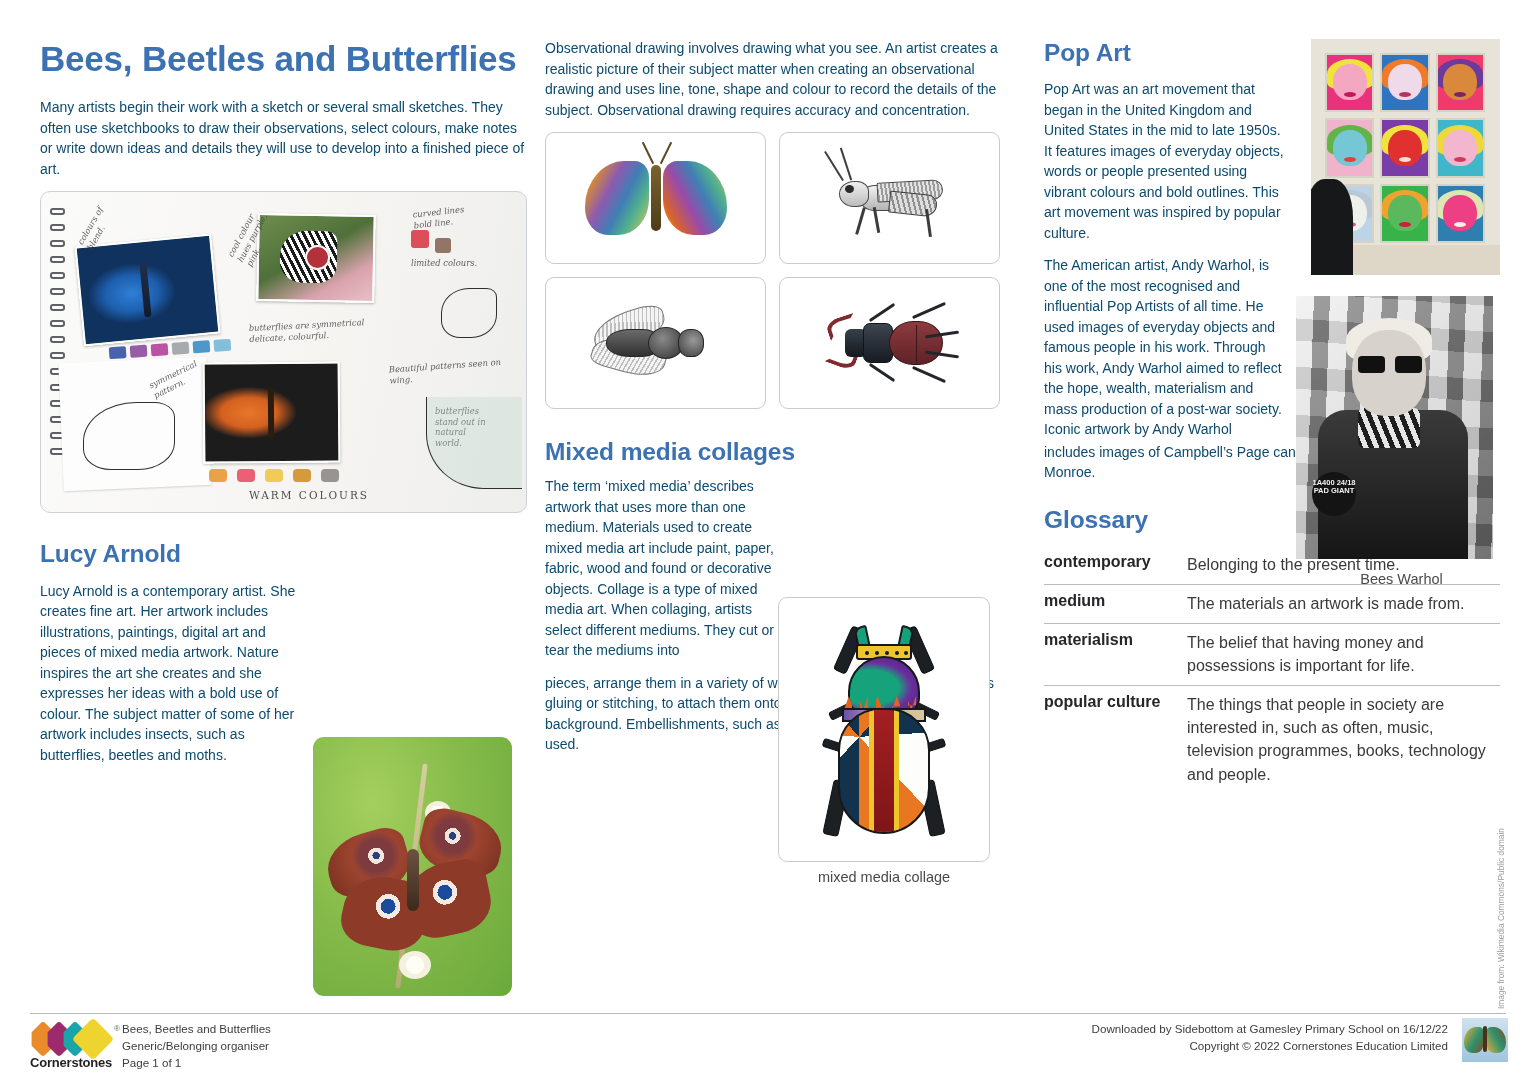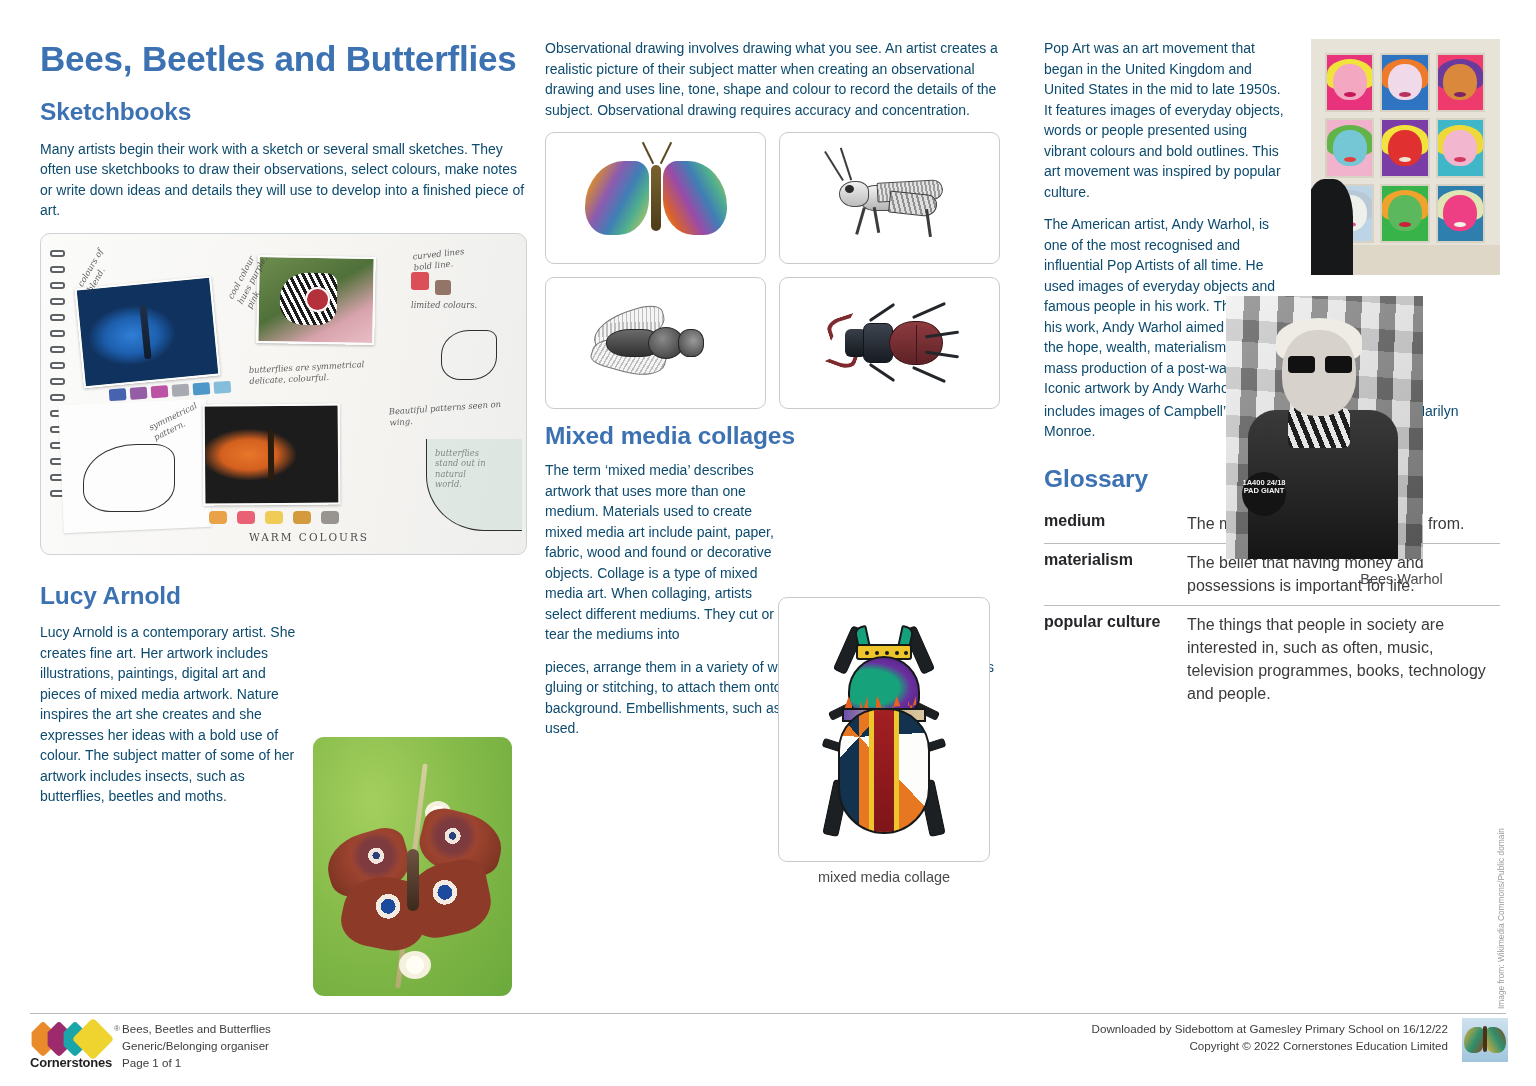--- a/index.html
+++ b/index.html
@@ -236,21 +236,21 @@
     width:34px; height:36px; border-radius:48% 48% 46% 46%; }
   .wg-hair { position:absolute; left:50%; top:8%; margin-left:-23px; width:46px; height:30px;
     border-radius:50% 50% 22% 22%; }
   .wg-lips { position:absolute; left:50%; top:66%; margin-left:-6px; width:12px; height:5px;
     border-radius:50%; }
   .wg-shadow { position:absolute; left:-6px; bottom:0; width:48px; height:96px;
     background:#17181a; border-radius:40% 40% 0 0; }
   .wg-floor { position:absolute; left:0; bottom:0; width:100%; height:30px; background:#ded7c8; }
 
   .warhol-photo {
-    position:absolute; left:1226px; top:296px; width:197px; height:263px;
+    position:absolute; left:1296px; top:296px; width:197px; height:263px;
     background:linear-gradient(135deg,#d9d9d9,#9d9d9d,#616161);
     overflow:hidden;
   }
   .wp-bg { position:absolute; inset:0;
     background:
       repeating-linear-gradient(92deg, rgba(255,255,255,.55) 0 18px, rgba(90,90,90,.5) 18px 34px),
       repeating-linear-gradient(4deg, rgba(255,255,255,.28) 0 26px, rgba(40,40,40,.32) 26px 48px);
   }
   .wp-head { position:absolute; left:56px; top:34px; width:74px; height:86px;
     border-radius:46% 46% 44% 44%; background:#d7d2cb; }
@@ -301,21 +301,20 @@
   }
 </style>
 </head>
 <body>
 
 <div class="page">
 
   <div class="col" id="col-left">
     <h1 class="doc-title">Bees, Beetles and Butterflies</h1>
 
-    <h2 class="sec">Sketchbooks</h2>
     <p class="body">Many artists begin their work with a sketch or several small sketches. They often use sketchbooks to draw their observations, select colours, make notes or write down ideas and details they will use to develop into a finished piece of art.</p>
 
     <div class="sketchbook">
       <div class="spiral">
         <i></i>
           <i></i>
           <i></i>
           <i></i>
           <i></i>
           <i></i>
@@ -438,21 +437,21 @@
           <div class="sb-leg" style="left:52px; top:14px; width:30px; transform:rotate(-34deg);"></div>
           <div class="sb-leg" style="left:52px; top:74px; width:30px; transform:rotate(34deg);"></div>
           <div class="sb-leg" style="left:96px; top:12px; width:36px; transform:rotate(-24deg);"></div>
           <div class="sb-leg" style="left:96px; top:76px; width:36px; transform:rotate(24deg);"></div>
           <div class="sb-leg" style="left:110px; top:36px; width:34px; transform:rotate(-8deg);"></div>
           <div class="sb-leg" style="left:110px; top:56px; width:34px; transform:rotate(8deg);"></div>
         </div>
       </div>
     </div>
 
-    <h2 class="sec tight" style="margin-top:12px;">Mixed media collages</h2>
+    <h2 class="sec tight" style="margin-top:28px;">Mixed media collages</h2>
     <p class="body" style="width:232px;">The term ‘mixed media’ describes artwork that uses more than one medium. Materials used to create mixed media art include paint, paper, fabric, wood and found or decorative objects. Collage is a type of mixed media art. When collaging, artists select different mediums. They cut or tear the mediums into</p>
     <p class="body" style="width:455px; margin-top:2px;">pieces, arrange them in a variety of ways and choose a method, such as gluing or stitching, to attach them onto a supporting surface or background. Embellishments, such as sequins and buttons, can also be used.</p>
   </div>
 
   <div class="mm-wrap">
     <div class="imgcard mm-card">
       <div class="mmbug">
         <div class="mm-leg" style="left:6px;  top:92px;  width:38px; height:9px; transform:rotate(-26deg); border-radius:3px;"></div>
         <div class="mm-leg" style="right:6px; top:92px;  width:38px; height:9px; transform:rotate(26deg);  border-radius:3px;"></div>
         <div class="mm-leg" style="left:0px;  top:132px; width:42px; height:9px; transform:rotate(18deg);  border-radius:3px;"></div>
@@ -476,28 +475,33 @@
         <div class="mm-band"></div>
         <div class="mm-elytra">
           <div class="mm-stripe"></div>
         </div>
       </div>
     </div>
     <div class="caption">mixed media collage</div>
   </div>
 
   <div class="col" id="col-right">
+    <h2 class="sec">Pop Art</h2>
     <p class="body" style="width:242px;">Pop Art was an art movement that began in the United Kingdom and United States in the mid to late 1950s. It features images of everyday objects, words or people presented using vibrant colours and bold outlines. This art movement was inspired by popular culture.</p>
     <p class="body" style="width:242px;">The American artist, Andy Warhol, is one of the most recognised and influential Pop Artists of all time. He used images of everyday objects and famous people in his work. Through his work, Andy Warhol aimed to reflect the hope, wealth, materialism and mass production of a post-war society. Iconic artwork by Andy Warhol</p>
     <p class="body" style="width:440px; margin-top:-10px;">includes images of Campbell’s Page cans and the film star, Marilyn Monroe.</p>
 
     <h2 class="sec" style="margin-top:22px;">Glossary</h2>
 
     <table class="gl-table">
       <tbody>
+          <tr>
+        <td class="gl-term">contemporary</td>
+        <td class="gl-def">Belonging to the present time.</td>
+      </tr>
       <tr>
         <td class="gl-term">medium</td>
         <td class="gl-def">The materials an artwork is made from.</td>
       </tr>
       <tr>
         <td class="gl-term">materialism</td>
         <td class="gl-def">The belief that having money and possessions is important for life.</td>
       </tr>
       <tr>
         <td class="gl-term">popular culture</td>

